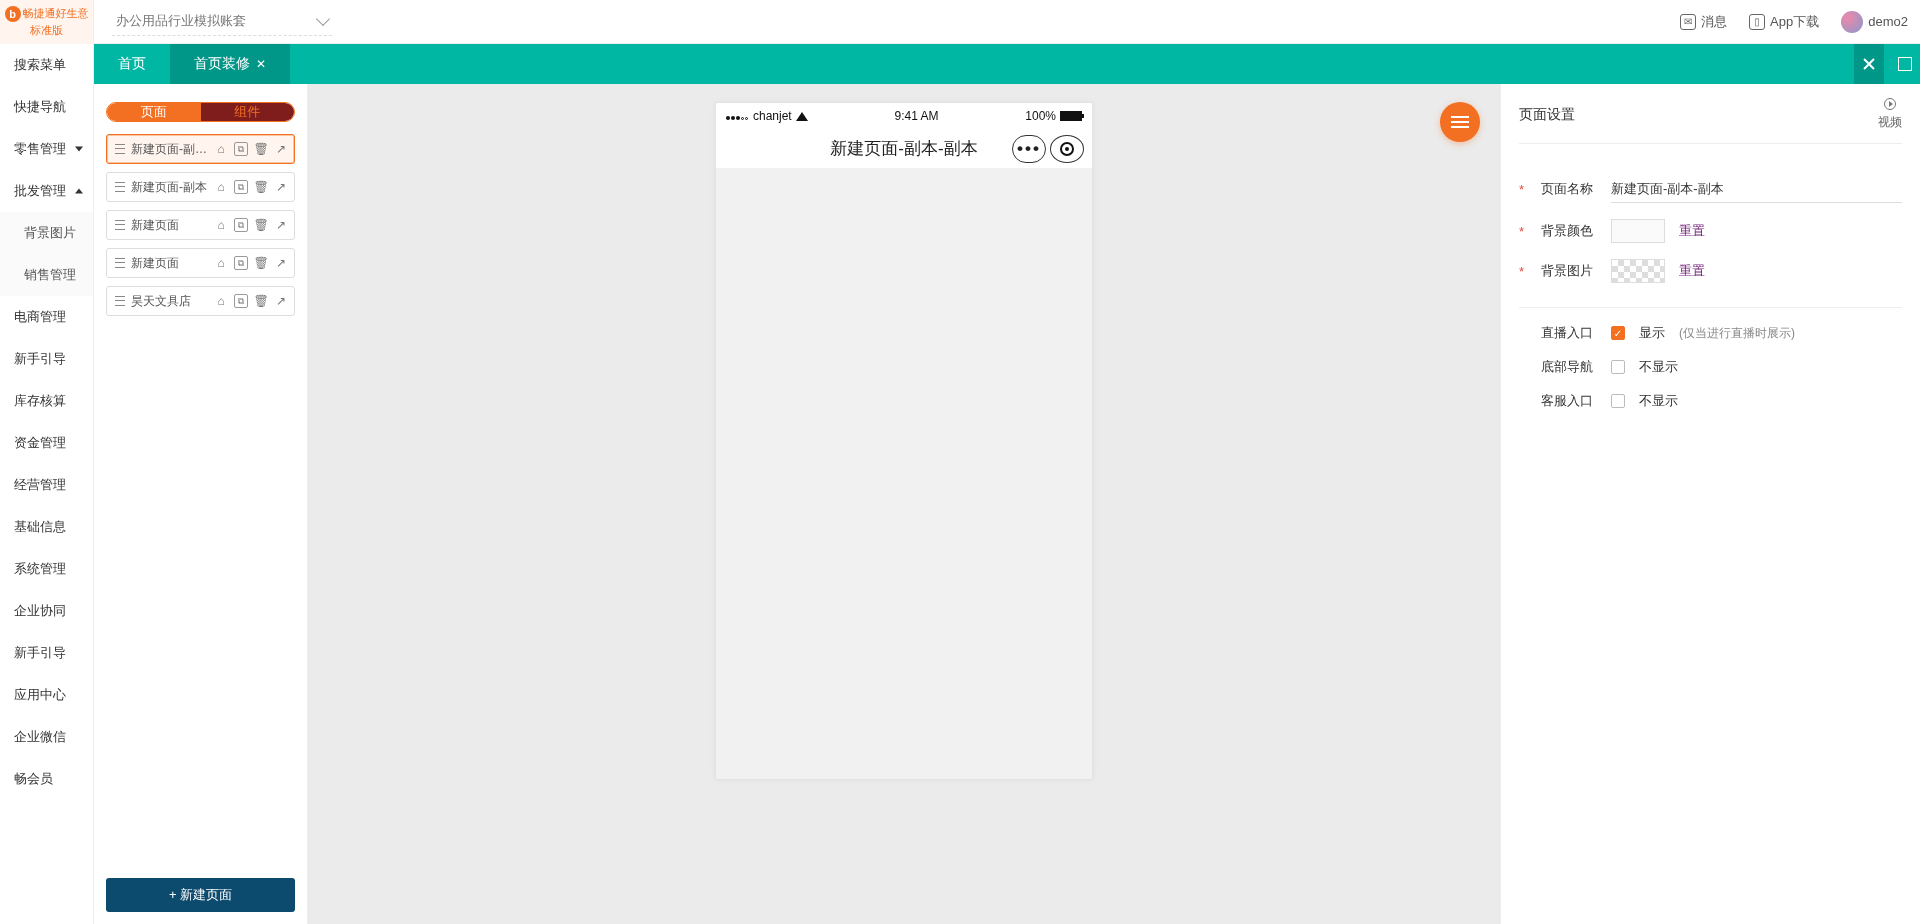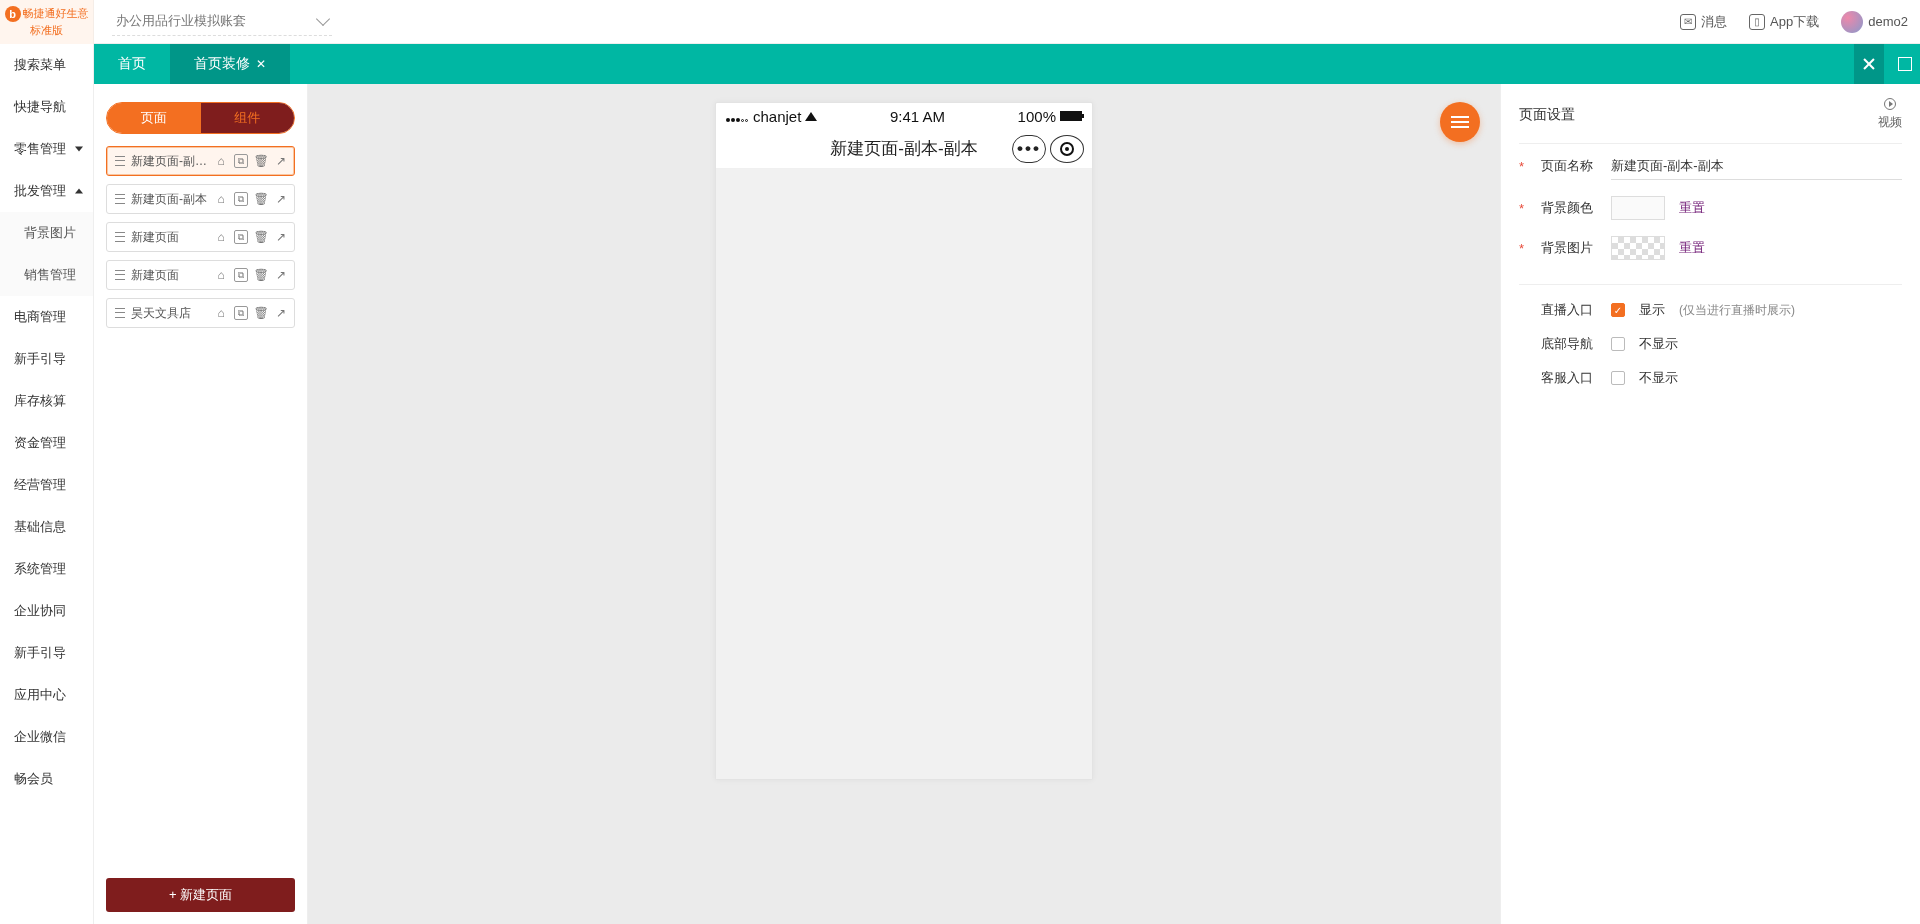--- a/index.html
+++ b/index.html
@@ -134,21 +134,21 @@
     .editor-row { flex: 1; display: flex; min-height: 0; }
     .page-panel {
       width: 214px;
       background: #fff;
       border-right: 1px solid #eee;
       display: flex;
       flex-direction: column;
       padding: 18px 12px 12px;
     }
     .seg {
-      height: 32px;
+      height: 20px;
       border: 1px solid #f36f21;
       border-radius: 16px;
       display: flex;
       overflow: hidden;
       margin-bottom: 12px;
     }
     .seg div {
       flex: 1; display: flex; align-items: center; justify-content: center;
       font-size: 13px; cursor: pointer;
     }
@@ -184,21 +184,21 @@
     .page-name { flex: 1; overflow: hidden; white-space: nowrap; text-overflow: ellipsis; }
     .mini-ico {
       width: 14px; height: 14px; border: 1px solid #999; border-radius: 2px;
       display: inline-flex; align-items: center; justify-content: center;
       font-size: 9px; color: #777;
     }
     .mini-ico.nob { border: none; font-size: 12px; }
     .new-page-btn {
       margin-top: auto;
       height: 34px;
-      background: #7f1d1d;
+      background: #0c4a6e;
       color: #fff;
       border-radius: 3px;
       display: flex;
       align-items: center;
       justify-content: center;
       font-size: 13px;
       cursor: pointer;
     }
     .canvas-area {
       flex: 1;
@@ -212,21 +212,21 @@
     }
     .phone {
       width: 378px;
       background: #fff;
       border: 1px solid #e3e3e3;
       border-radius: 2px;
       box-shadow: 0 0 6px rgba(0,0,0,0.05);
     }
     .phone-status {
       height: 26px; display: flex; align-items: center; justify-content: space-between;
-      padding: 0 10px; font-size: 15px; color: #111;
+      padding: 0 10px; font-size: 12px; color: #111;
     }
     .phone-status .left { display: flex; align-items: center; gap: 4px; }
     .dots span {
       width: 4px; height: 4px; border-radius: 50%; background: #111; display: inline-block; margin-right: 1px;
     }
     .dots span.o { background: transparent; border: 1px solid #111; width: 3px; height: 3px; }
     .wifi {
       width: 0; height: 0; border-left: 6px solid transparent; border-right: 6px solid transparent;
       border-bottom: 9px solid #111;
     }
@@ -268,21 +268,21 @@
     .fab .ln.b { top: 19px; }
     .fab .ln.c { top: 24px; }
     
     .settings {
       width: 420px; background: #fff; border-left: 1px solid #eee;
       display: flex; flex-direction: column;
       padding: 14px 18px 12px;
     }
     .settings-head {
       display: flex; align-items: center; justify-content: space-between;
-      padding-bottom: 12px; border-bottom: 1px solid #eee; margin-bottom: 8px;
+      padding-bottom: 12px; border-bottom: 1px solid #eee; margin-bottom: 31px;
     }
     .video-link { display: flex; align-items: center; gap: 4px; color: #666; font-size: 12px; cursor: pointer; flex-direction: column; }
     .play-ico {
       width: 12px; height: 12px; border: 1px solid #777; border-radius: 50%;
       display: flex; align-items: center; justify-content: center;
     }
     .play-ico::after {
       content: ""; width: 0; height: 0; border-top: 3px solid transparent; border-bottom: 3px solid transparent;
       border-left: 4px solid #777; margin-left: 1px;
     }

